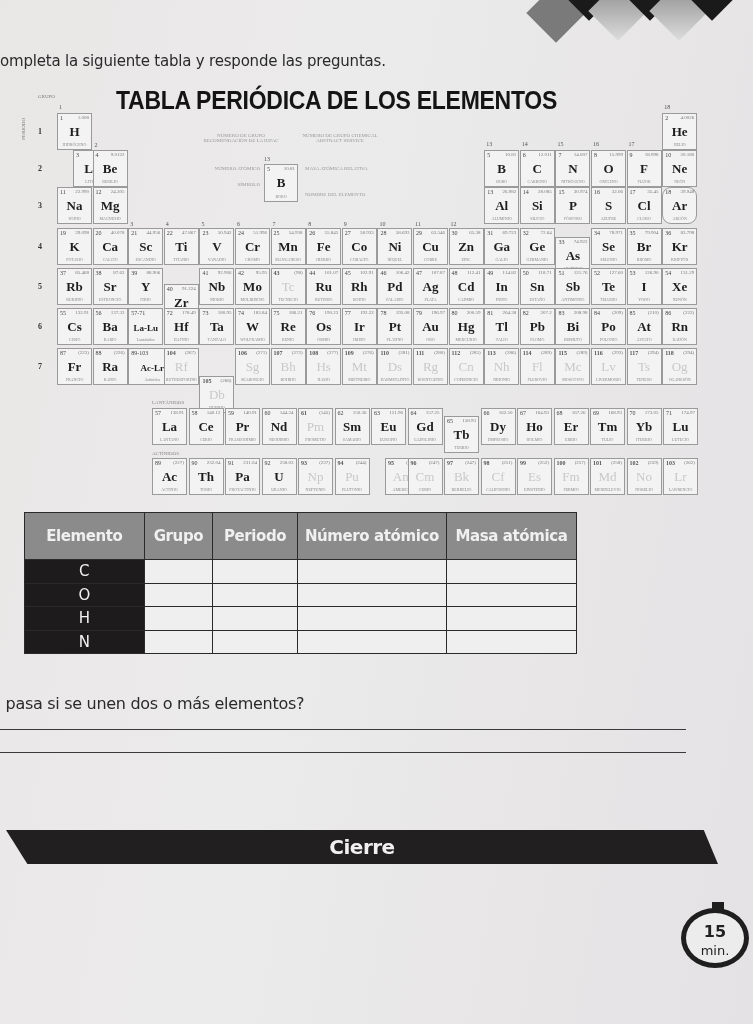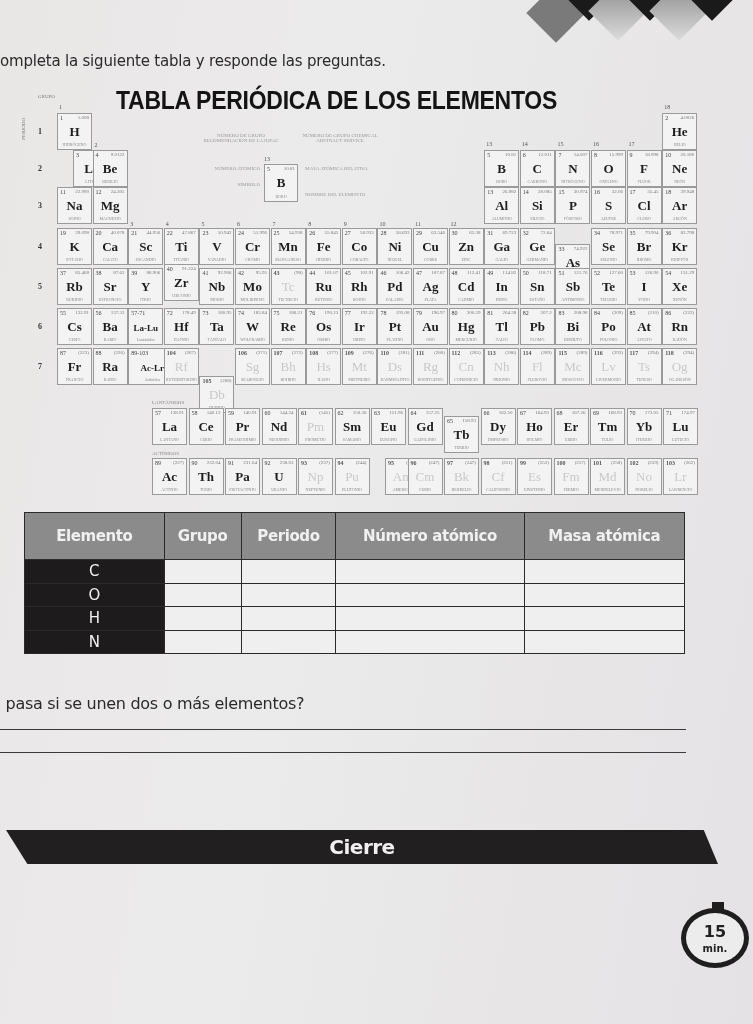--- a/index.html
+++ b/index.html
@@ -24,40 +24,40 @@
   .cell .num { position: absolute; left: 2px; top: 1px; font-size: 6px; color: #444; }
   .cell .mass { position: absolute; right: 2px; top: 1px; font-size: 5px; color: #777; }
   .cell .sym { position: absolute; left: 0; right: 0; top: 10px; text-align: center; font-size: 13px; font-weight: bold; color: #1e1e1e; }
   .cell .nm { position: absolute; left: 0; right: 0; bottom: 2px; text-align: center; font-size: 4px; color: #888; }
   .cell.faded .sym { color: #c8c8c8; font-weight: normal; }
   .cell.faded .num { color: #555; font-weight: bold; }
   .grp { position: absolute; font-size: 6px; color: #555; font-family: "Liberation Serif", serif; }
   .per { position: absolute; left: 38px; font-size: 8px; color: #333; font-family: "Liberation Serif", serif; font-weight: bold; }
   .legend-txt { position: absolute; font-size: 5px; color: #999; font-family: "Liberation Serif", serif; text-align: center; }
   .series-lbl { position: absolute; left: 152px; font-size: 5px; color: #888; font-family: "Liberation Serif", serif; }
-  .wtable { position: absolute; left: 24px; top: 512px; width: 661px; border-collapse: collapse; }
+  .wtable { position: absolute; left: 24px; top: 512px; width: 553px; border-collapse: collapse; }
   .wtable th {
     height: 47px; background: #8b8b8b; color: #f0f0f0; font-size: 15px; font-weight: bold;
     border: 1px solid #2a2a2a; font-family: "DejaVu Sans", sans-serif; letter-spacing: -0.4px;
   }
   .wtable td { height: 23.5px; border: 1px solid #2a2a2a; background: #efefef; }
   .wtable td.el { background: #1d1b1c; color: #f2f2f2; text-align: center; font-size: 15px; font-family: "DejaVu Sans", sans-serif; }
   .question { position: absolute; left: 0; top: 694px; font-size: 16px; color: #2a2a2a; font-family: "DejaVu Sans", sans-serif; letter-spacing: -0.3px; }
   .ans-line { position: absolute; left: 0; width: 686px; height: 1px; background: #3a3a3a; }
   .cierre {
     position: absolute; left: 6px; top: 830px; width: 712px; height: 34px;
     background: #221f21;
     clip-path: polygon(0 0, 98% 0, 100% 100%, 3% 100%);
     color: #f1f1f1; font-family: "DejaVu Sans", sans-serif; font-weight: bold; font-size: 20px;
     text-align: center; line-height: 34px; letter-spacing: -0.5px;
   }
   .timer { position: absolute; left: 681px; top: 908px; width: 68px; height: 60px; border: 5px solid #1e1e1e; border-radius: 50%; background: #ececec; }
   .timer-cap { position: absolute; left: 712px; top: 902px; width: 12px; height: 8px; background: #1e1e1e; }
   .timer-num { position: absolute; left: 0; right: 0; top: 9px; text-align: center; font-size: 16px; font-weight: bold; font-family: "DejaVu Sans", sans-serif; color: #222; }
-  .timer-unit { position: absolute; left: 0; right: 0; top: 30px; text-align: center; font-size: 10px; font-weight: bold; font-family: "DejaVu Sans", sans-serif; color: #222; }
+  .timer-unit { position: absolute; left: 0; right: 0; top: 30px; text-align: center; font-size: 13px; font-weight: normal; font-family: "DejaVu Sans", sans-serif; color: #222; }
 </style>
 </head>
 <body>
 
 <div class="deco">
   <div class="d" style="left:22px;top:-8px;background:#7a7a7a;"></div>
   <div class="d" style="left:55px;top:-30px;background:#1a1a1a;"></div>
   <div class="d" style="left:84px;top:-10px;background:linear-gradient(135deg,#888,#ddd);"></div>
   <div class="d" style="left:116px;top:-30px;background:#1a1a1a;"></div>
   <div class="d" style="left:145px;top:-10px;background:linear-gradient(135deg,#888,#ddd);"></div>
@@ -184,21 +184,21 @@
         <span class="mass">32.06</span>
         <span class="sym">S</span>
         <span class="nm">AZUFRE</span>
       </div>
       <div class="cell" style="left: 626.6px; top: 187px;">
         <span class="num">17</span>
         <span class="mass">35.45</span>
         <span class="sym">Cl</span>
         <span class="nm">CLORO</span>
       </div>
-      <div class="cell" style="left: 662.2px; top: 187px;">
+      <div class="cell" style="left: 662.2px; top: 187px; border-radius: 9px;">
         <span class="num">18</span>
         <span class="mass">39.948</span>
         <span class="sym">Ar</span>
         <span class="nm">ARGÓN</span>
       </div>
       <div class="cell" style="left: 57px; top: 228px;">
         <span class="num">19</span>
         <span class="mass">39.098</span>
         <span class="sym">K</span>
         <span class="nm">POTASIO</span>
@@ -274,21 +274,21 @@
         <span class="mass">69.723</span>
         <span class="sym">Ga</span>
         <span class="nm">GALIO</span>
       </div>
       <div class="cell" style="left: 519.8px; top: 228px;">
         <span class="num">32</span>
         <span class="mass">72.64</span>
         <span class="sym">Ge</span>
         <span class="nm">GERMANIO</span>
       </div>
-      <div class="cell" style="left: 555.4px; top: 244px;">
+      <div class="cell" style="left: 555.4px; top: 237px;">
         <span class="num">33</span>
         <span class="mass">74.922</span>
         <span class="sym">As</span>
         <span class="nm">ARSÉNICO</span>
       </div>
       <div class="cell" style="left: 591px; top: 228px;">
         <span class="num">34</span>
         <span class="mass">78.971</span>
         <span class="sym">Se</span>
         <span class="nm">SELENIO</span>
@@ -316,21 +316,21 @@
         <span class="mass">87.62</span>
         <span class="sym">Sr</span>
         <span class="nm">ESTRONCIO</span>
       </div>
       <div class="cell" style="left: 128.2px; top: 268px;">
         <span class="num">39</span>
         <span class="mass">88.906</span>
         <span class="sym">Y</span>
         <span class="nm">ITRIO</span>
       </div>
-      <div class="cell" style="left: 163.8px; top: 264px;">
+      <div class="cell" style="left: 163.8px; top: 284px;">
         <span class="num">40</span>
         <span class="mass">91.224</span>
         <span class="sym">Zr</span>
         <span class="nm">CIRCONIO</span>
       </div>
       <div class="cell" style="left: 199.4px; top: 268px;">
         <span class="num">41</span>
         <span class="mass">92.906</span>
         <span class="sym">Nb</span>
         <span class="nm">NIOBIO</span>

